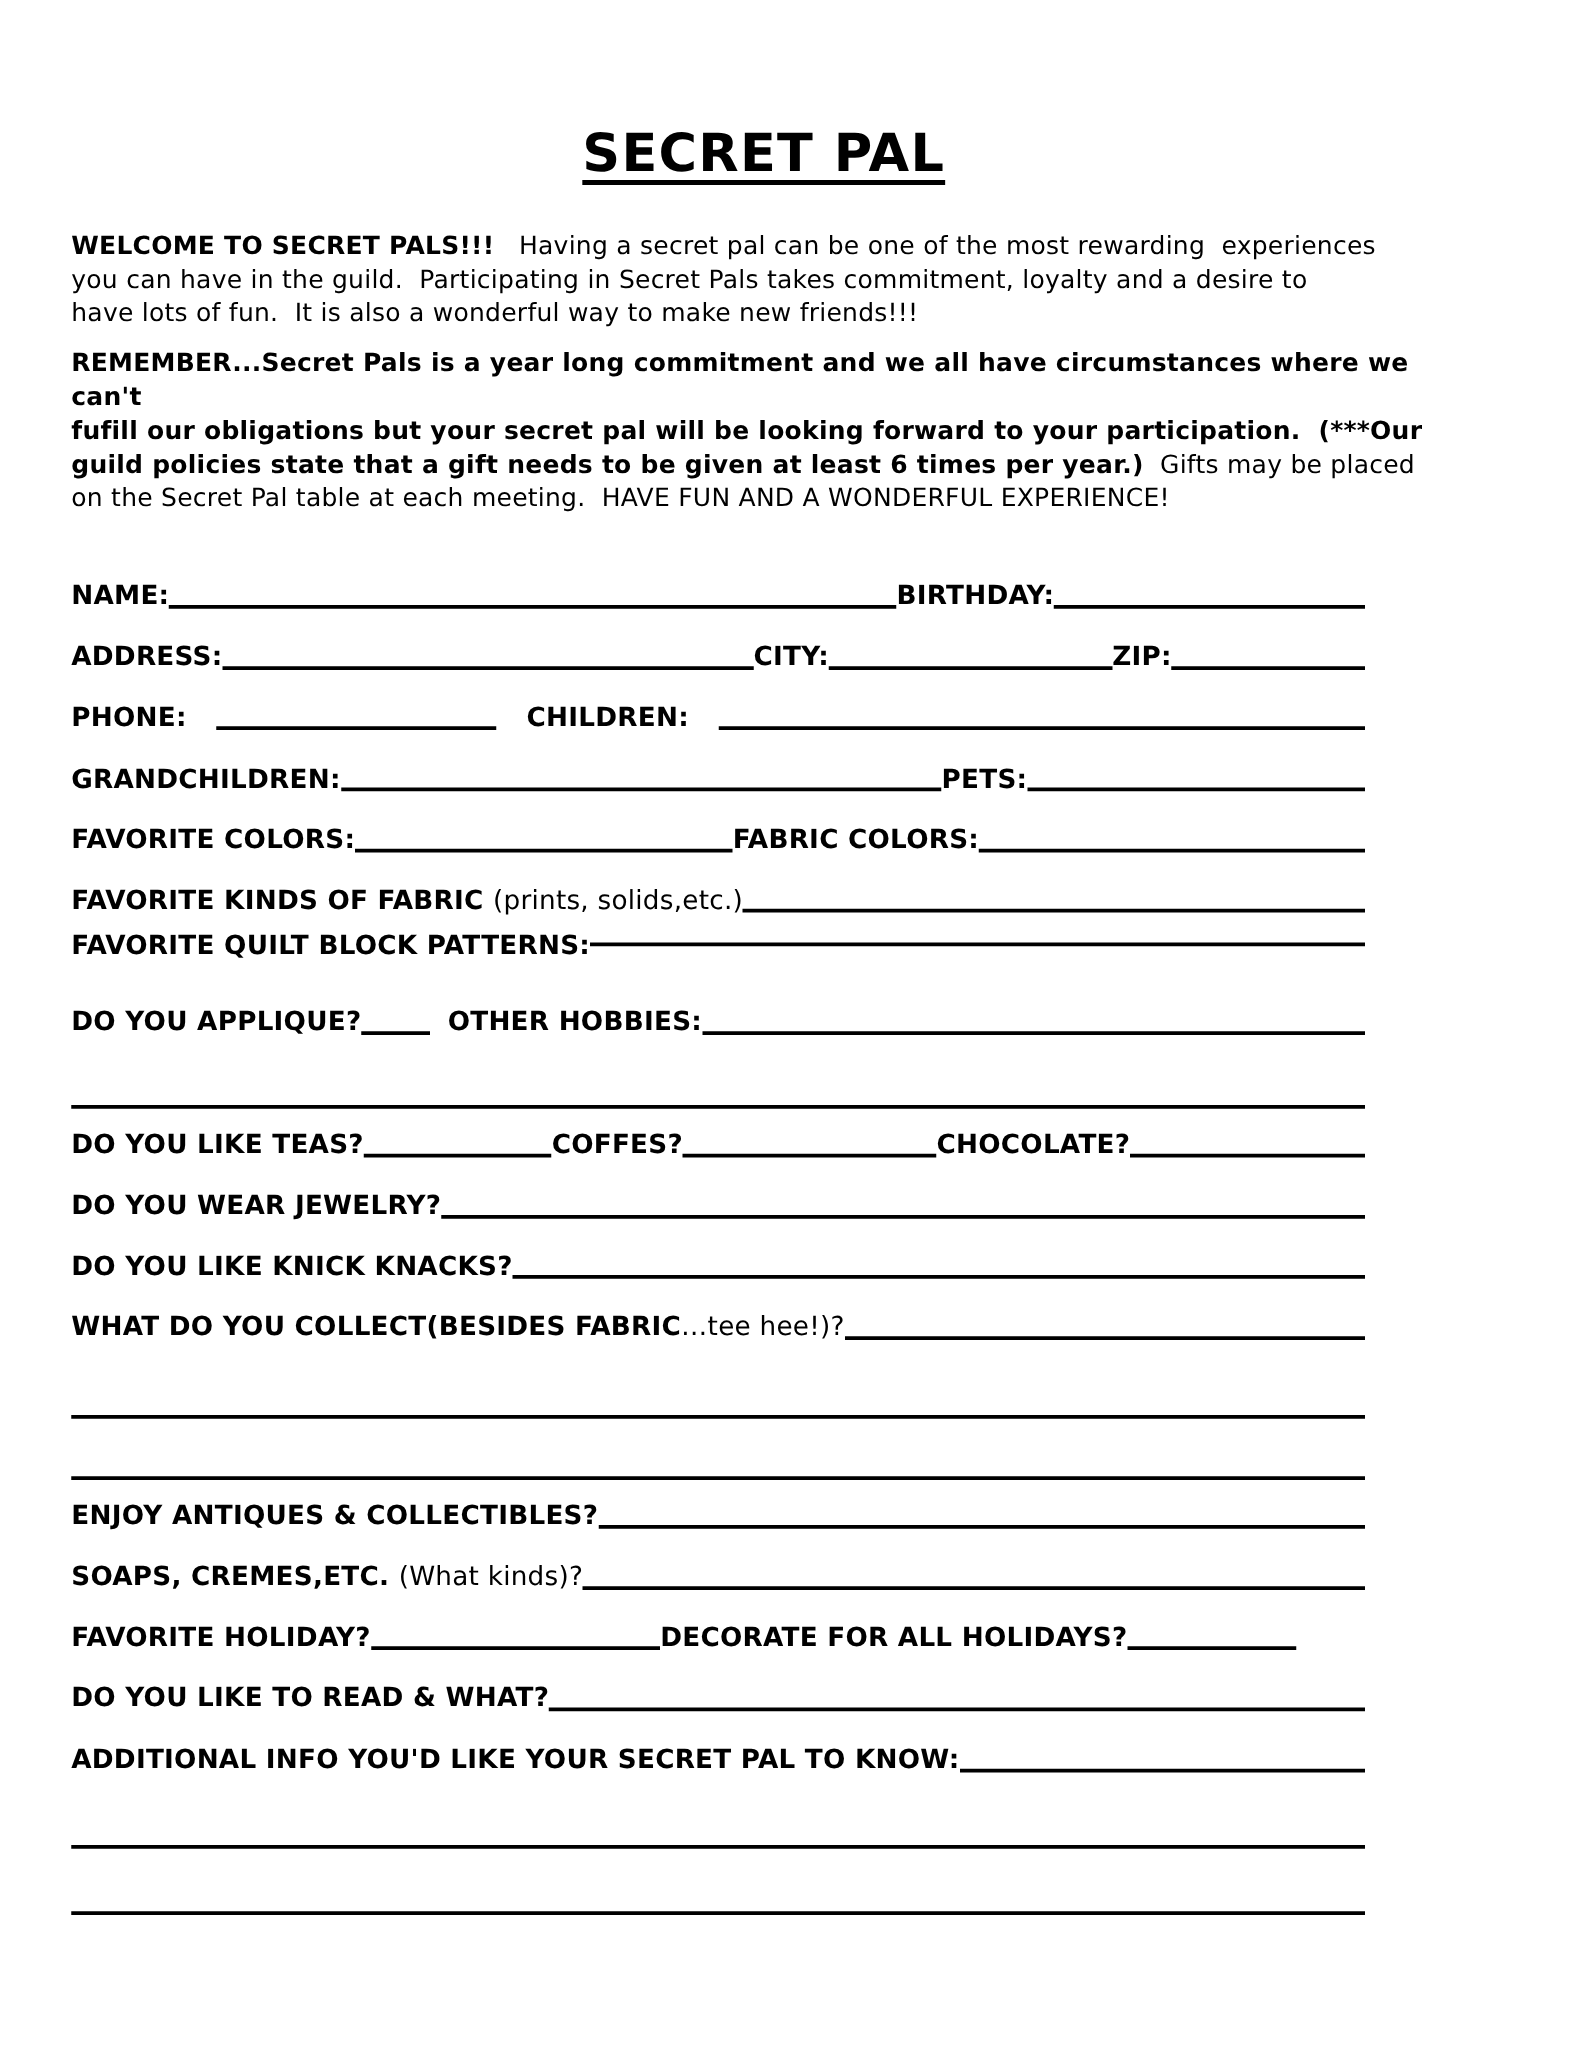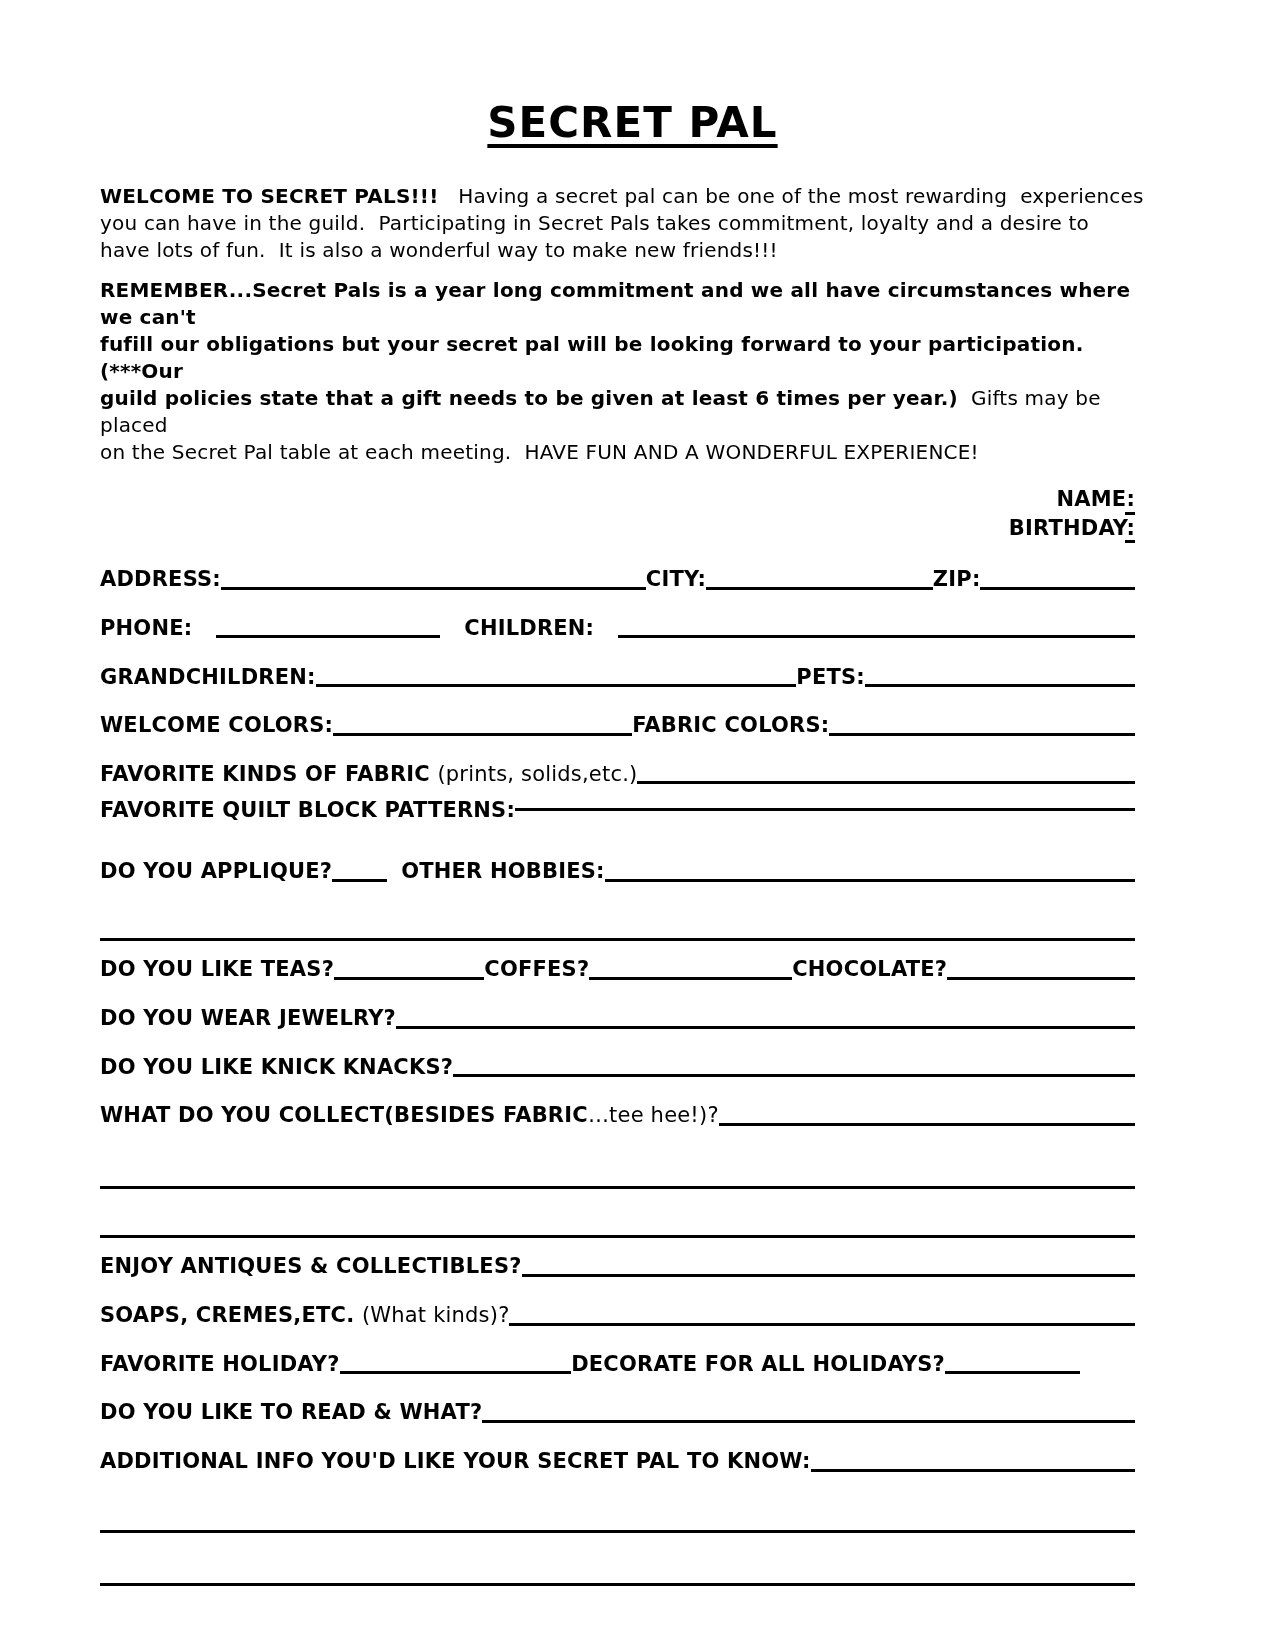--- a/index.html
+++ b/index.html
@@ -12,21 +12,21 @@
     width: 1275px;
     height: 1650px;
     overflow: hidden;
     color: #000;
     font-family: "DejaVu Sans", "Liberation Sans", sans-serif;
   }
   .page {
     box-sizing: border-box;
     width: 1275px;
     height: 1650px;
-    padding: 98px 110px 0 100px;
+    padding: 98px 110px 0 57px;
   }
   .doc-title {
     margin: 0;
     text-align: center;
     font-size: 42px;
     font-weight: bold;
     letter-spacing: 1px;
     text-decoration: underline;
     text-decoration-thickness: 4px;
     text-underline-offset: 7px;
@@ -78,21 +78,21 @@
   <p class="para para-intro"><span class="b">WELCOME TO SECRET PALS!!!</span><span>   Having a secret pal can be one of the most rewarding  experiences
 you can have in the guild.  Participating in Secret Pals takes commitment, loyalty and a desire to
 have lots of fun.  It is also a wonderful way to make new friends!!!</span></p>
 
   <p class="para para-remember"><span class="b">REMEMBER...Secret Pals is a year long commitment and we all have circumstances where we can't
 fufill our obligations but your secret pal will be looking forward to your participation.  (***Our
 guild policies state that a gift needs to be given at least 6 times per year.)</span><span>  Gifts may be placed
 on the Secret Pal table at each meeting.  HAVE FUN AND A WONDERFUL EXPERIENCE!</span></p>
 
   <div class="form-area">
-      <div class="form-row" style="height: 55px; flex-direction: column;">
+      <div class="form-row" style="height: 55px;">
         <span class="f-label">NAME:</span>
         <span class="f-line" style="flex: 585 1 0px;"></span>
         <span class="f-label">BIRTHDAY:</span>
         <span class="f-line" style="flex: 250 1 0px;"></span>
       </div>
       <div class="form-row" style="height: 48.7px;">
         <span class="f-label">ADDRESS:</span>
         <span class="f-line" style="flex: 418 1 0px;"></span>
         <span class="f-label">CITY:</span>
         <span class="f-line" style="flex: 223 1 0px;"></span>
@@ -105,21 +105,21 @@
         <span class="f-label">CHILDREN:</span>
         <span class="f-line" style="flex: 577 1 0px;"></span>
       </div>
       <div class="form-row" style="height: 48.7px;">
         <span class="f-label">GRANDCHILDREN:</span>
         <span class="f-line" style="flex: 493 1 0px;"></span>
         <span class="f-label">PETS:</span>
         <span class="f-line" style="flex: 277 1 0px;"></span>
       </div>
       <div class="form-row" style="height: 48.7px;">
-        <span class="f-label">WELCOME COLORS:</span>
+        <span class="f-label">FAVORITE COLORS:</span>
         <span class="f-line" style="flex: 315 1 0px;"></span>
         <span class="f-label">FABRIC COLORS:</span>
         <span class="f-line" style="flex: 322 1 0px;"></span>
       </div>
       <div class="form-row" style="height: 48.7px;">
         <span class="f-label">FAVORITE KINDS OF FABRIC </span>
         <span class="f-label reg">(prints, solids,etc.)</span>
         <span class="f-line" style="flex: 513 1 0px;"></span>
       </div>
       <div class="form-row" style="height: 48.7px; align-items: center;">

